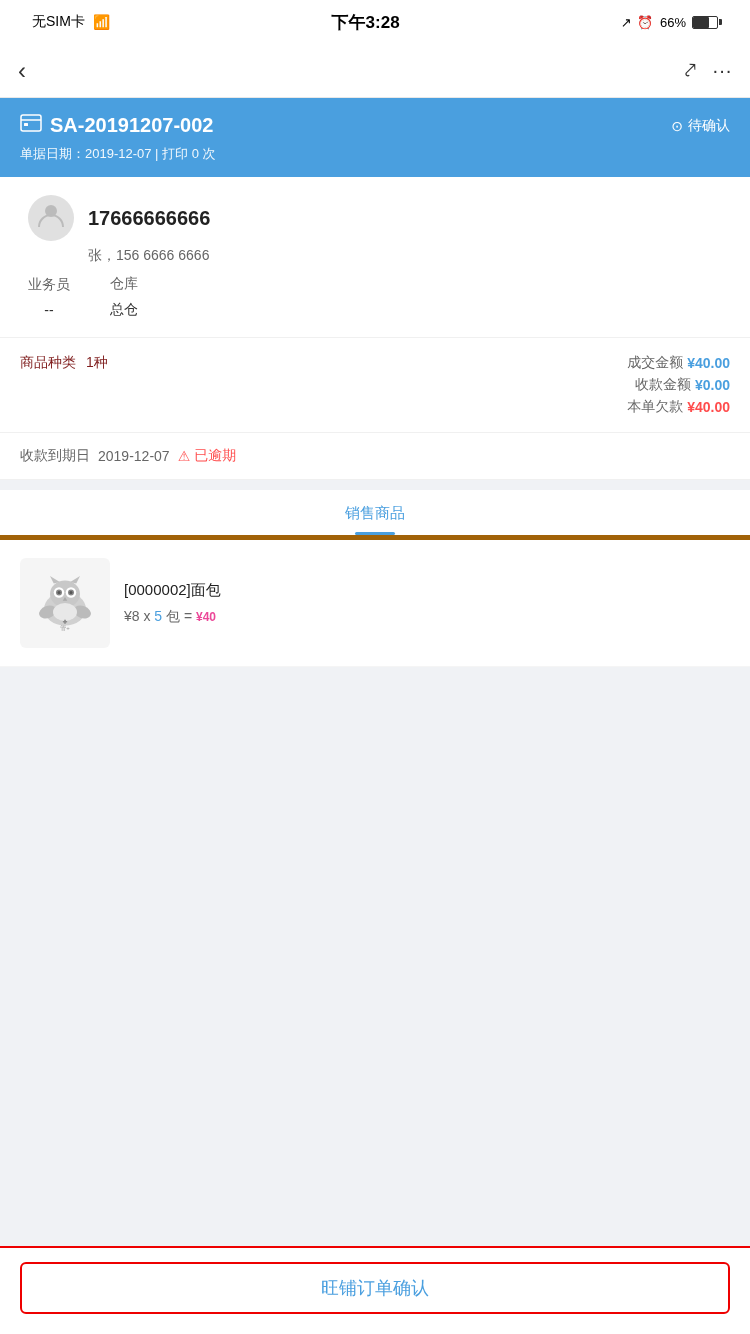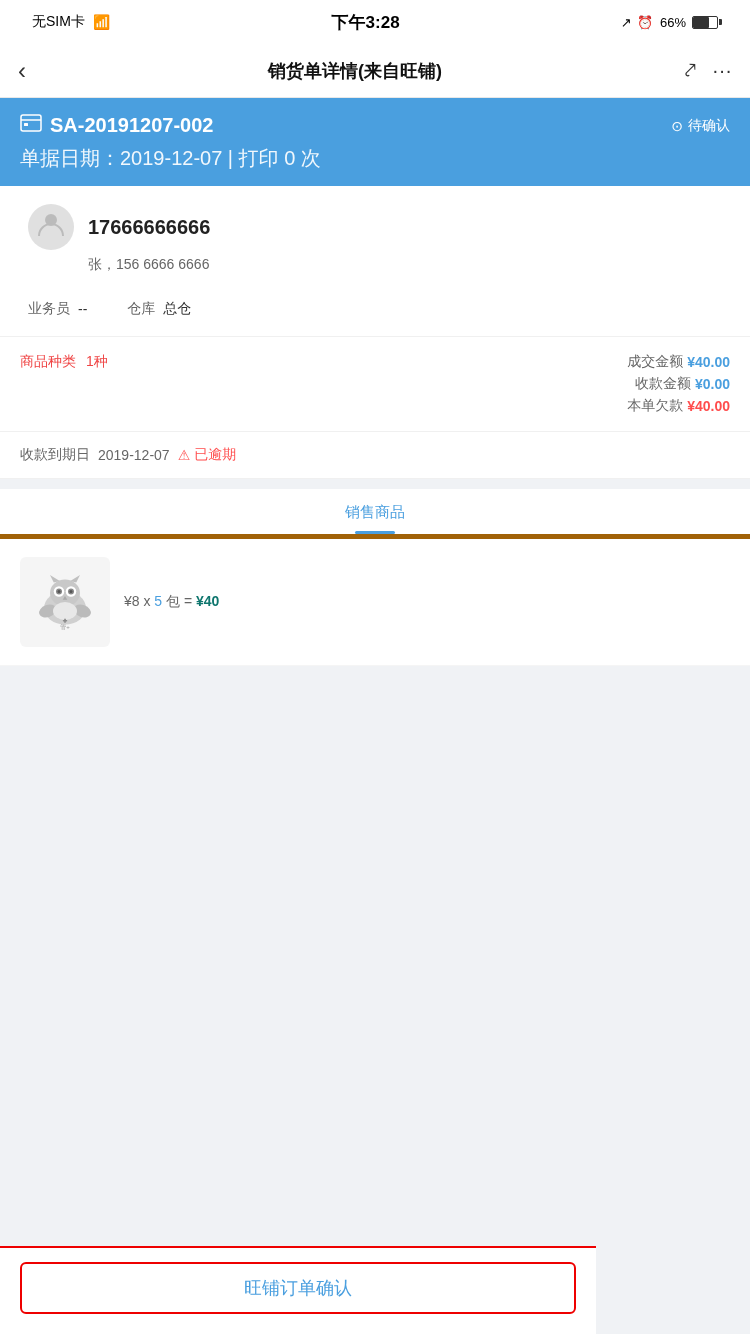--- a/index.html
+++ b/index.html
@@ -105,21 +105,21 @@
     }
     .order-status {
       display: flex;
       align-items: center;
       gap: 5px;
       color: #fff;
       font-size: 14px;
     }
     .order-date {
       color: rgba(255,255,255,0.92);
-      font-size: 20px;
+      font-size: 13px;
     }
 
     
     .customer-section {
       background: #fff;
       padding: 18px 28px;
       margin-bottom: 0;
       border-bottom: 1px solid #f0f0f0;
     }
     .customer-row {
@@ -144,55 +144,56 @@
     }
     .customer-phone {
       font-size: 20px;
       font-weight: 600;
       color: #222;
     }
     .customer-name {
       font-size: 14px;
       color: #666;
       margin-left: 60px;
-      margin-bottom: 26px;
+      margin-bottom: 10px;
     }
     .meta-row {
       display: flex;
       align-items: center;
       gap: 40px;
       margin-left: 0;
     }
     .meta-item {
       display: flex;
       align-items: center;
       gap: 8px;
       font-size: 14px;
       color: #666;
+      flex-direction: column;
     }
     .meta-value { color: #333; }
 
     
     .summary-section {
       background: #fff;
       padding: 16px 20px;
       margin-bottom: 0;
       border-bottom: 1px solid #f0f0f0;
     }
     .summary-grid {
       display: flex;
       align-items: flex-start;
       justify-content: space-between;
     }
     .summary-left {
       display: flex;
       align-items: center;
       gap: 10px;
       font-size: 14px;
-      color: #ef4444;
+      color: #7f1d1d;
     }
     .summary-right {
       display: flex;
       flex-direction: column;
       align-items: flex-end;
       gap: 4px;
     }
     .summary-item {
       display: flex;
       align-items: center;
@@ -285,34 +286,34 @@
       font-size: 15px;
       color: #222;
       margin-bottom: 8px;
       font-weight: 500;
     }
     .product-price-row {
       font-size: 14px;
       color: #666;
     }
     .qty-blue { color: #4a9fdf; }
-    .total-blue { color: #0f766e; font-weight: 600; font-size: 14px; }
+    .total-blue { color: #ec4899; font-weight: 600; font-size: 12px; }
 
     
     .spacer {
       background: #f0f2f5;
       height: 200px;
     }
 
     
     .bottom-btn-area {
       position: fixed;
       bottom: 0;
       left: 0;
-      width: 596px;
+      width: 750px;
       background: #fff;
       padding: 14px 20px 20px;
       border-top: 2px solid #e00;
     }
     .confirm-btn {
       width: 100%;
       height: 52px;
       background: #fff;
       border: 2px solid #e00;
       border-radius: 6px;
@@ -345,21 +346,20 @@
     <span>⏰</span>
     <span>66%</span>
     <div class="battery-icon">
       <div class="battery-fill"></div>
     </div>
   </div>
 </div>
 
 <div class="nav-bar">
   <div class="nav-back">‹</div>
-  <div class="nav-title">销货单详情(来自旺铺)</div>
   <div class="nav-actions">
     <span class="nav-action-btn">⤤</span>
     <span class="nav-action-btn">···</span>
   </div>
 </div>
 
 <div class="order-header-card">
   <div class="order-id-row">
     <div class="order-id">
       <span>
@@ -470,20 +470,23 @@
 
         <ellipse cx="45" cy="52" rx="16" ry="12" fill="#e8e8e8"></ellipse>
 
         <rect x="42" y="64" width="6" height="2" fill="#888" rx="1"></rect>
         <rect x="44" y="62" width="2" height="6" fill="#888" rx="1"></rect>
 
         <text x="45" y="76" text-anchor="middle" font-size="8" fill="#999" font-family="Arial">管+</text>
       </svg>
     </div>
     <div class="product-info">
+      <div class="product-name">
+        <span>[0000002]</span><span>面包</span>
+      </div>
       <div class="product-price-row">
         <span>¥8</span>
         <span> x </span>
         <span class="qty-blue">5</span>
         <span>包</span>
         <span> = </span>
         <span class="total-blue">¥40</span>
       </div>
     </div>
   </div>

